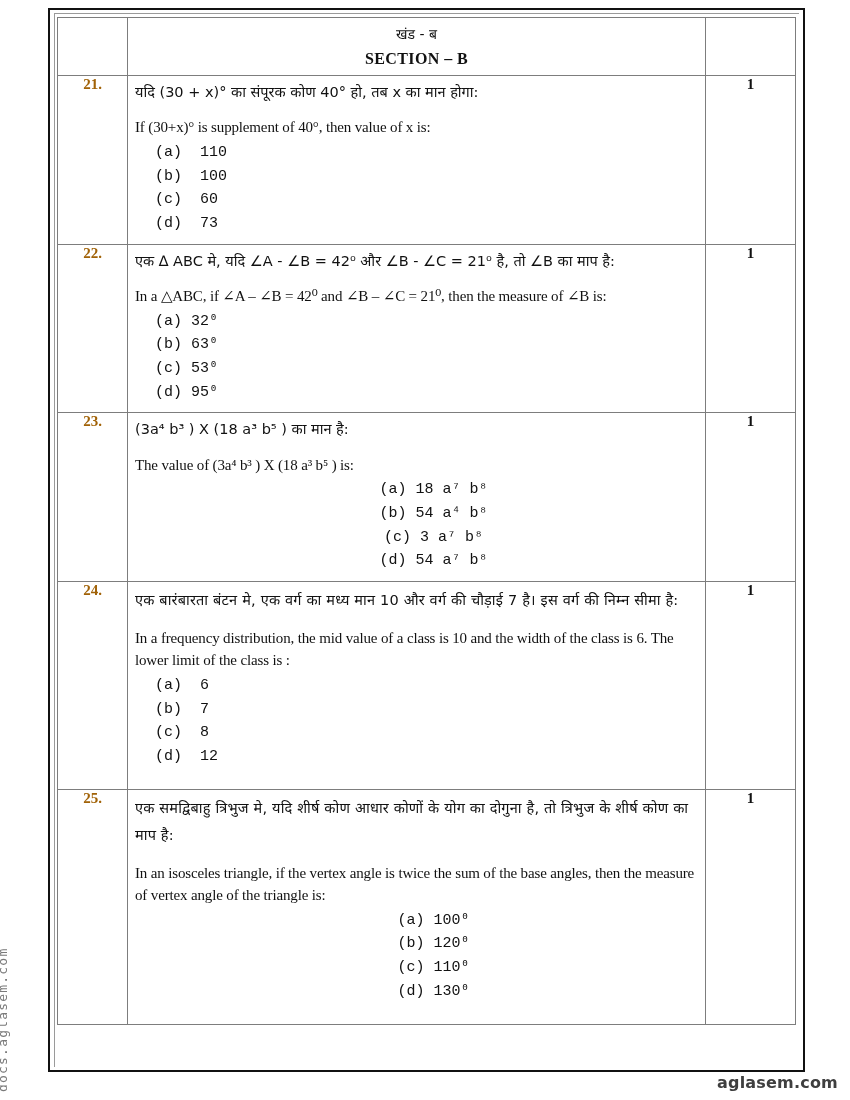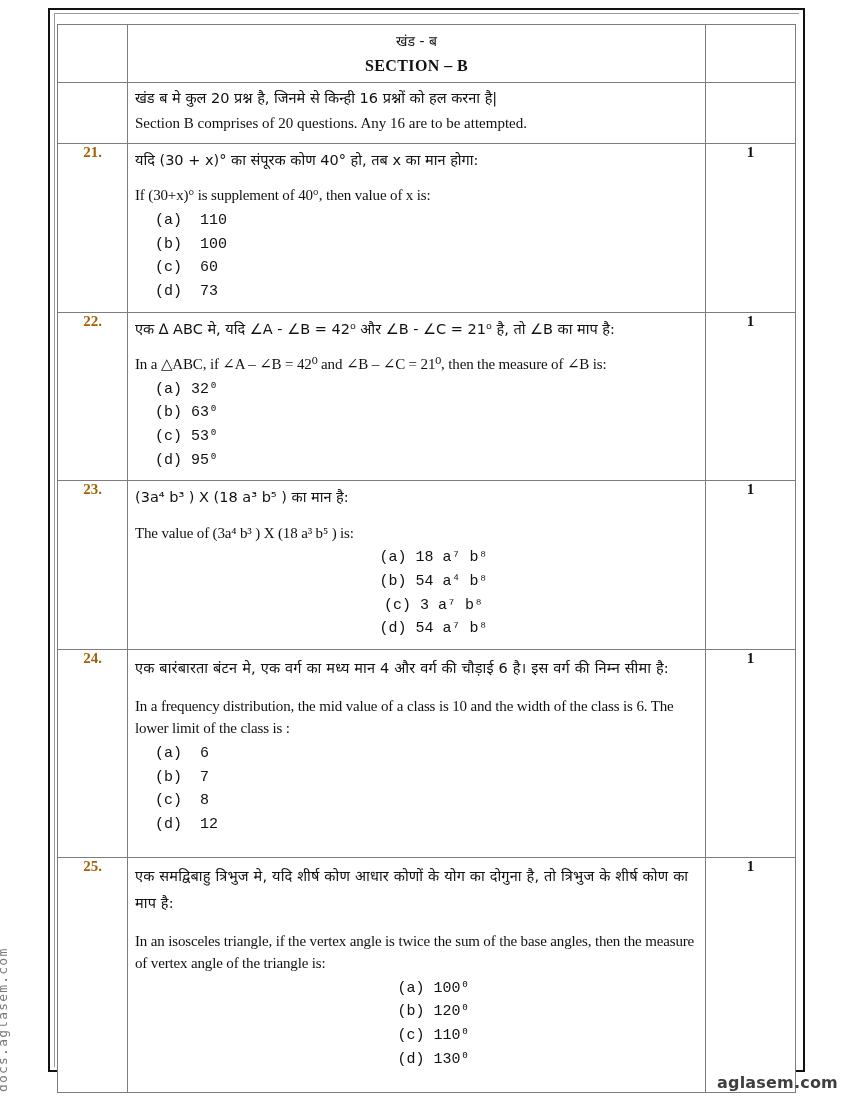--- a/index.html
+++ b/index.html
@@ -36,21 +36,21 @@
     bottom: 3px;
     border-left: 1px solid #9a9a9a;
     border-top: 1px solid #9a9a9a;
     pointer-events: none;
   }
 
   
   #qtable {
     position: absolute;
     left: 7px;
-    top: 14px;
+    top: 7px;
     width: 738px;
     border-collapse: collapse;
     table-layout: fixed;
   }
   #qtable td {
     border: 1px solid #7d7d7d;
     vertical-align: top;
     padding: 0;
     background: #ffffff;
   }
@@ -172,30 +172,20 @@
 
       <tr>
         <td style="height:58px;"></td>
         <td>
           <div class="sec-hi">खंड - ब</div>
           <div class="sec-en">SECTION – B</div>
         </td>
         <td></td>
       </tr>
 
-      <tr>
-        <td style="height:50px;"></td>
-        <td>
-          <div class="cell-pad" style="padding-top:4px;">
-            <div class="hi-compact">खंड ब मे कुल 20 प्रश्न है, जिनमे से किन्ही 16 प्रश्नों को हल करना है|</div>
-            <div class="en" style="padding-top:3px;">Section B comprises of 20 questions. Any 16 are to be attempted.</div>
-          </div>
-        </td>
-        <td></td>
-      </tr>
 
       <tr>
         <td class="qnum" style="height:159px;">21.</td>
         <td>
           <div class="cell-pad">
             <div class="hi-compact">यदि (30 + x)° का संपूरक कोण 40° हो, तब x का मान होगा:</div>
             <div class="gap"></div>
             <div class="en en-tight">If (30+x)° is supplement of 40°, then value of x is:</div>
             <ul class="opts">
               <li>(a)  110</li>
@@ -241,21 +231,21 @@
             </ul>
           </div>
         </td>
         <td class="marks">1</td>
       </tr>
 
       <tr>
         <td class="qnum" style="height:208px;">24.</td>
         <td>
           <div class="cell-pad">
-            <div class="hi">एक बारंबारता बंटन मे, एक वर्ग का मध्य मान 4 और वर्ग की चौड़ाई 6 है। इस वर्ग की निम्न सीमा है:</div>
+            <div class="hi">एक बारंबारता बंटन मे, एक वर्ग का मध्य मान 10 और वर्ग की चौड़ाई 7 है। इस वर्ग की निम्न सीमा है:</div>
             <div class="gap"></div>
             <div class="en en-tight">In a frequency distribution, the mid value of a class is 10 and the width of the class is 6. The lower limit of the class is :</div>
             <ul class="opts">
               <li>(a)  6</li>
               <li>(b)  7</li>
               <li>(c)  8</li>
               <li>(d)  12</li>
             </ul>
           </div>
         </td>

